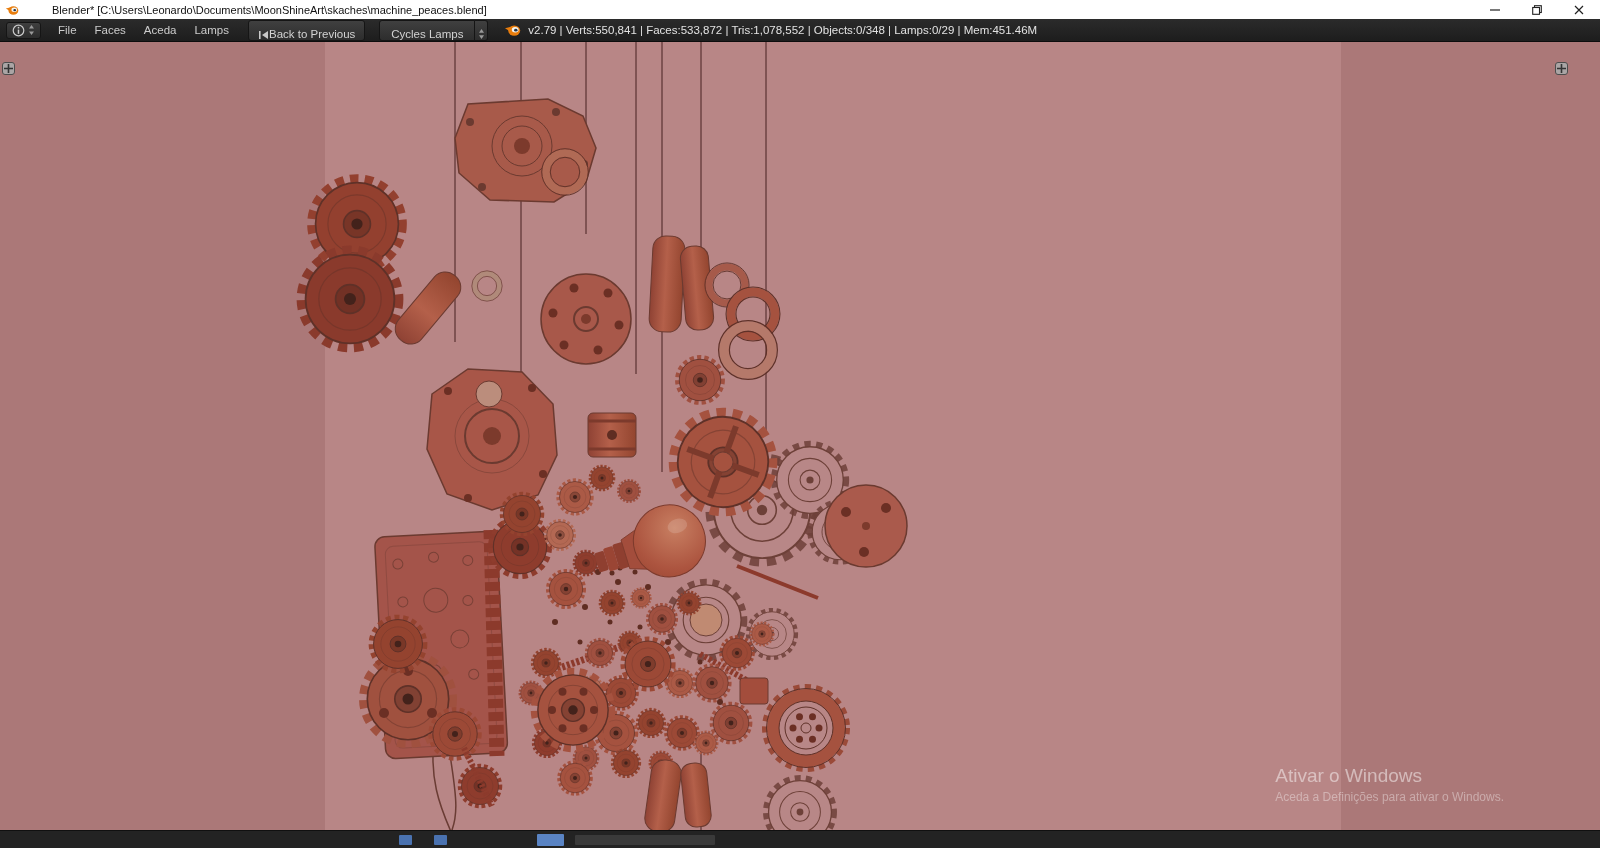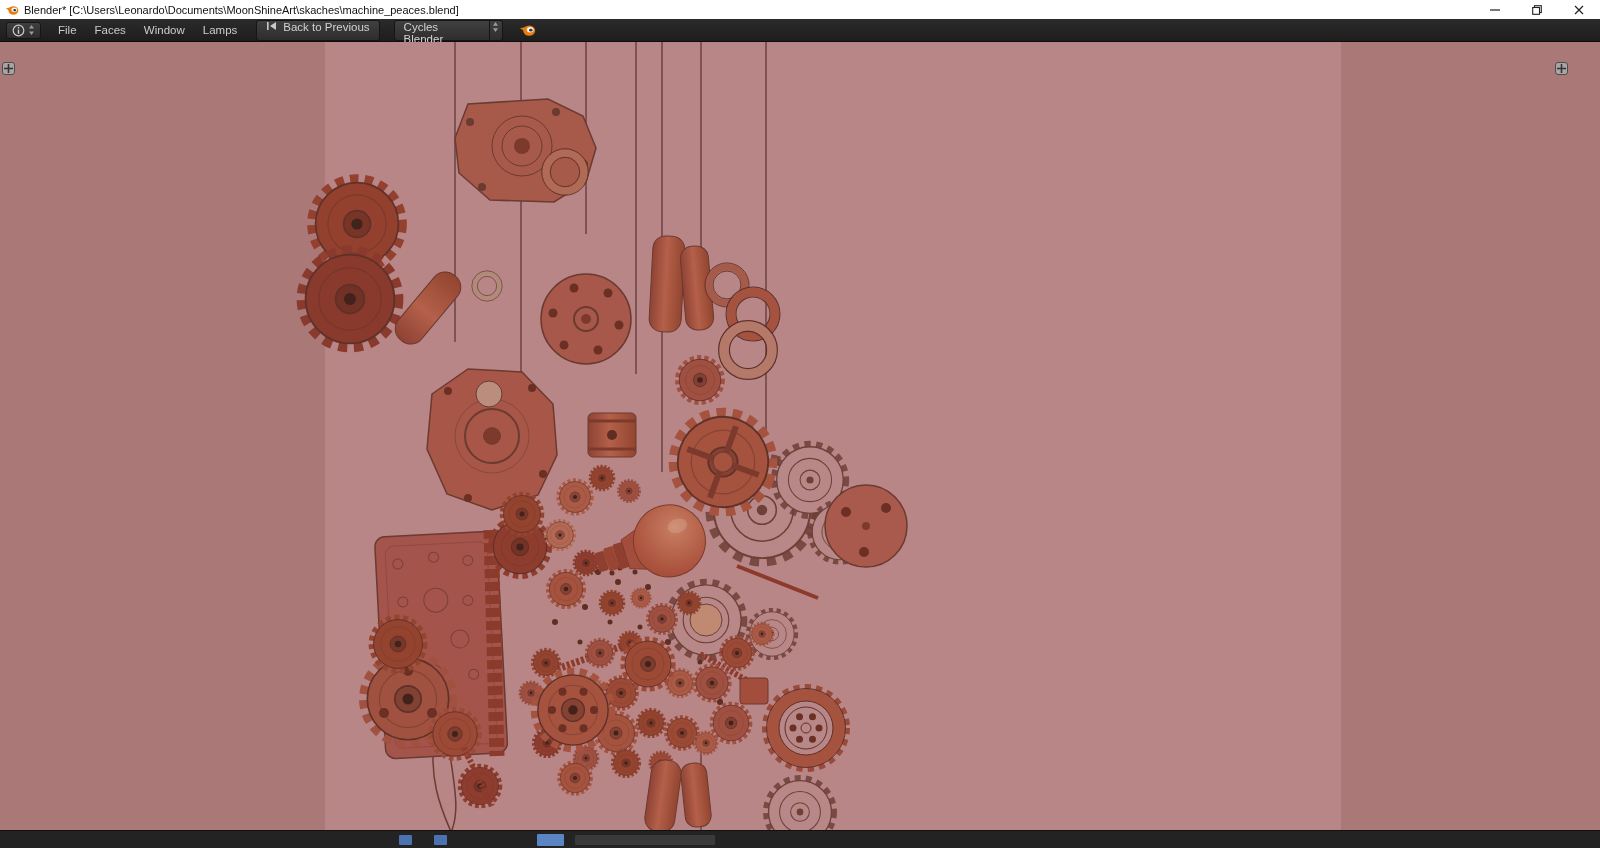--- a/index.html
+++ b/index.html
@@ -2,35 +2,35 @@
 <html><head>
 <meta charset="utf-8">
 <style>
   * { margin:0; padding:0; box-sizing:border-box; }
   html,body { width:1600px; height:848px; overflow:hidden; background:#000;
               font-family:"Liberation Sans", sans-serif; }
   .app { width:1600px; height:848px; display:flex; flex-direction:column; }
 
   
   .titlebar { height:19px; background:#ffffff; display:flex; align-items:center;
-              padding-left:5px; font-size:11px; color:#111; flex:0 0 auto; }
+              padding-left:5px; font-size:11px; color:#111; flex:0 0 auto;gap:28px; }
   .app-icon { margin-right:5px; flex:0 0 auto; }
   .titlebar .title { white-space:nowrap; overflow:hidden; }
   .win-controls { margin-left:auto; display:flex; height:100%; }
   .win-btn { width:42px; height:100%; display:flex; align-items:center; justify-content:center; }
 
   
   .header { height:23px; background:linear-gradient(#2b2b2b,#1d1d1d); border-bottom:1px solid #0d0d0d;
             display:flex; align-items:center; color:#cccccc; font-size:11.5px;
             padding:4px 6px; flex:0 0 auto; }
   .editor-btn { display:flex; align-items:center; gap:3px; background:linear-gradient(#3f3f3f,#2c2c2c);
                 border:1px solid #151515; border-radius:3px; height:17px; padding:0 5px; margin-right:8px; }
   .menu { padding:0 9px; line-height:23px; cursor:default; }
   .hbtn { background:linear-gradient(#404040,#2d2d2d); border:1px solid #151515; border-radius:3px;
-          height:21px; display:flex; align-items:flex-start; padding:0 9px; gap:6px; color:#d2d2d2; }
+          height:21px; display:flex; align-items:flex-end; padding:0 9px; gap:0; color:#d2d2d2; }
   .hbtn.back { margin-left:10px; }
   .engine-wrap { display:flex; margin-left:14px; }
   .hbtn.engine { width:96px; justify-content:center; border-radius:3px 0 0 3px; }
   .hbtn.stepper { width:13px; padding:0 2px; justify-content:center; border-left:none; border-radius:0 3px 3px 0; }
   .blogo { margin-left:16px; flex:0 0 auto; }
   .stats { margin-left:7px; color:#e2e2e2; white-space:nowrap; }
 
   
   .viewport { flex:1 1 auto; position:relative; background:#ab7878; overflow:hidden; }
   .camera { position:absolute; left:325px; top:0; width:1016px; height:100%; background:#b88686; }
@@ -92,46 +92,47 @@
         <rect x="6.2" y="6" width="1.6" height="4.6" fill="#c9c9c9"></rect>
         <rect x="6.2" y="3.1" width="1.6" height="1.7" fill="#c9c9c9"></rect>
       </svg>
       <svg width="7" height="12" viewBox="0 0 7 12">
         <path d="M3.5,1 L6,4.5 H1 Z" fill="#9a9a9a"></path>
         <path d="M3.5,11 L1,7.5 H6 Z" fill="#9a9a9a"></path>
       </svg>
     </div>
     <div class="menu">File</div>
     <div class="menu">Faces</div>
-    <div class="menu">Window</div>
+    <div class="menu">Aceda</div>
     <div class="menu">Lamps</div>
     <div class="hbtn back">
       <svg width="11" height="10" viewBox="0 0 11 10">
         <rect x="1" y="1" width="1.6" height="8" fill="#c9c9c9"></rect>
         <path d="M10,1 L4,5 L10,9 Z" fill="#c9c9c9"></path>
       </svg>
       <span>Back to Previous</span>
     </div>
     <div class="engine-wrap">
       <div class="hbtn engine">
-        <span>Cycles Blender</span>
+        <span>Cycles Lamps</span>
       </div>
       <div class="hbtn stepper">
         <svg width="7" height="12" viewBox="0 0 7 12">
           <path d="M3.5,1 L6,4.8 H1 Z" fill="#9a9a9a"></path>
           <path d="M3.5,11 L1,7.2 H6 Z" fill="#9a9a9a"></path>
         </svg>
       </div>
     </div>
     <svg class="blogo" width="17" height="14" viewBox="0 0 17 14">
       <path d="M1,5.2 L8.5,3.4 L11,6 L4.6,7.4 Z" fill="#e87d0d"></path>
       <ellipse cx="10.2" cy="7.6" rx="6" ry="5.2" fill="#e87d0d"></ellipse>
       <ellipse cx="11.2" cy="6.8" rx="3.4" ry="2.7" fill="#f5f5f0"></ellipse>
       <ellipse cx="11.8" cy="7.2" rx="1.7" ry="1.4" fill="#23364c"></ellipse>
     </svg>
+    <span class="stats">v2.79 | Verts:550,841 | Faces:533,872 | Tris:1,078,552 | Objects:0/348 | Lamps:0/29 | Mem:451.46M</span>
   </div>
 
   <div class="viewport">
     <div class="camera"></div>
 
     <svg class="scene" width="1600" height="788" viewBox="0 0 1600 788">
       <defs>
         <g id="gear">
           <circle r="40" fill="none" stroke="currentColor" stroke-width="9" stroke-dasharray="7.5 5.5"></circle>
           <circle r="37" fill="currentColor" stroke="#5f3128" stroke-width="1.5"></circle>
@@ -409,20 +410,24 @@
       <svg width="9" height="9" viewBox="0 0 9 9">
           <path d="M4.5,0 V9 M0,4.5 H9" stroke="#333" stroke-width="1.6"></path>
         </svg>
     </div>
     <div class="corner corner-right">
       <svg width="9" height="9" viewBox="0 0 9 9">
           <path d="M4.5,0 V9 M0,4.5 H9" stroke="#333" stroke-width="1.6"></path>
         </svg>
     </div>
 
+    <div class="watermark">
+      <div class="wm1">Ativar o Windows</div>
+      <div class="wm2">Aceda a Definições para ativar o Windows.</div>
+    </div>
   </div>
 
   <div class="timeline">
     <div class="tlm tlm-a"></div>
     <div class="tlm tlm-b"></div>
     <div class="tlm tlm-c"></div>
     <div class="tlm tlm-d"></div>
   </div>
 
 </div>

